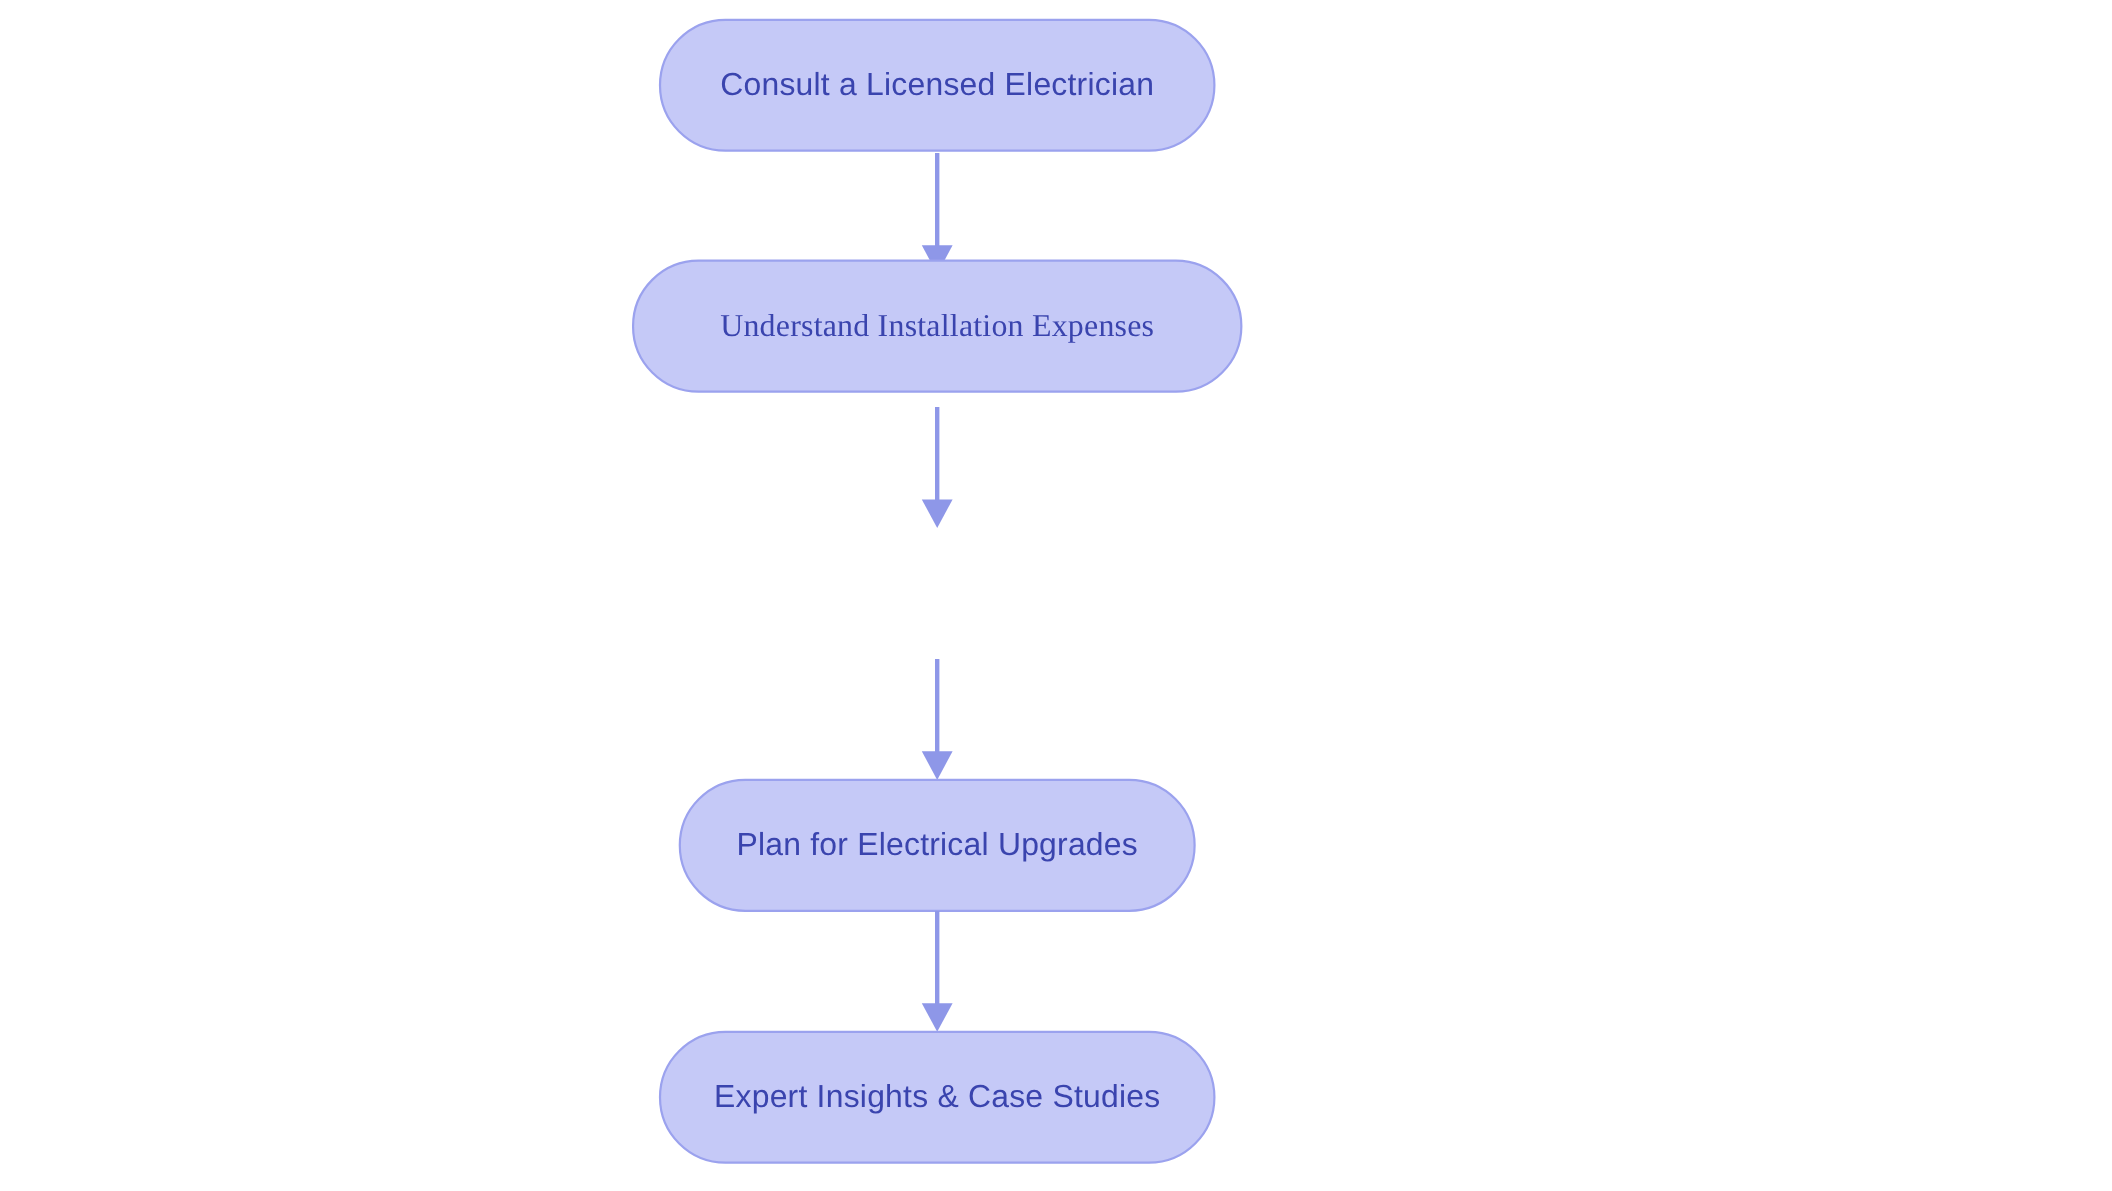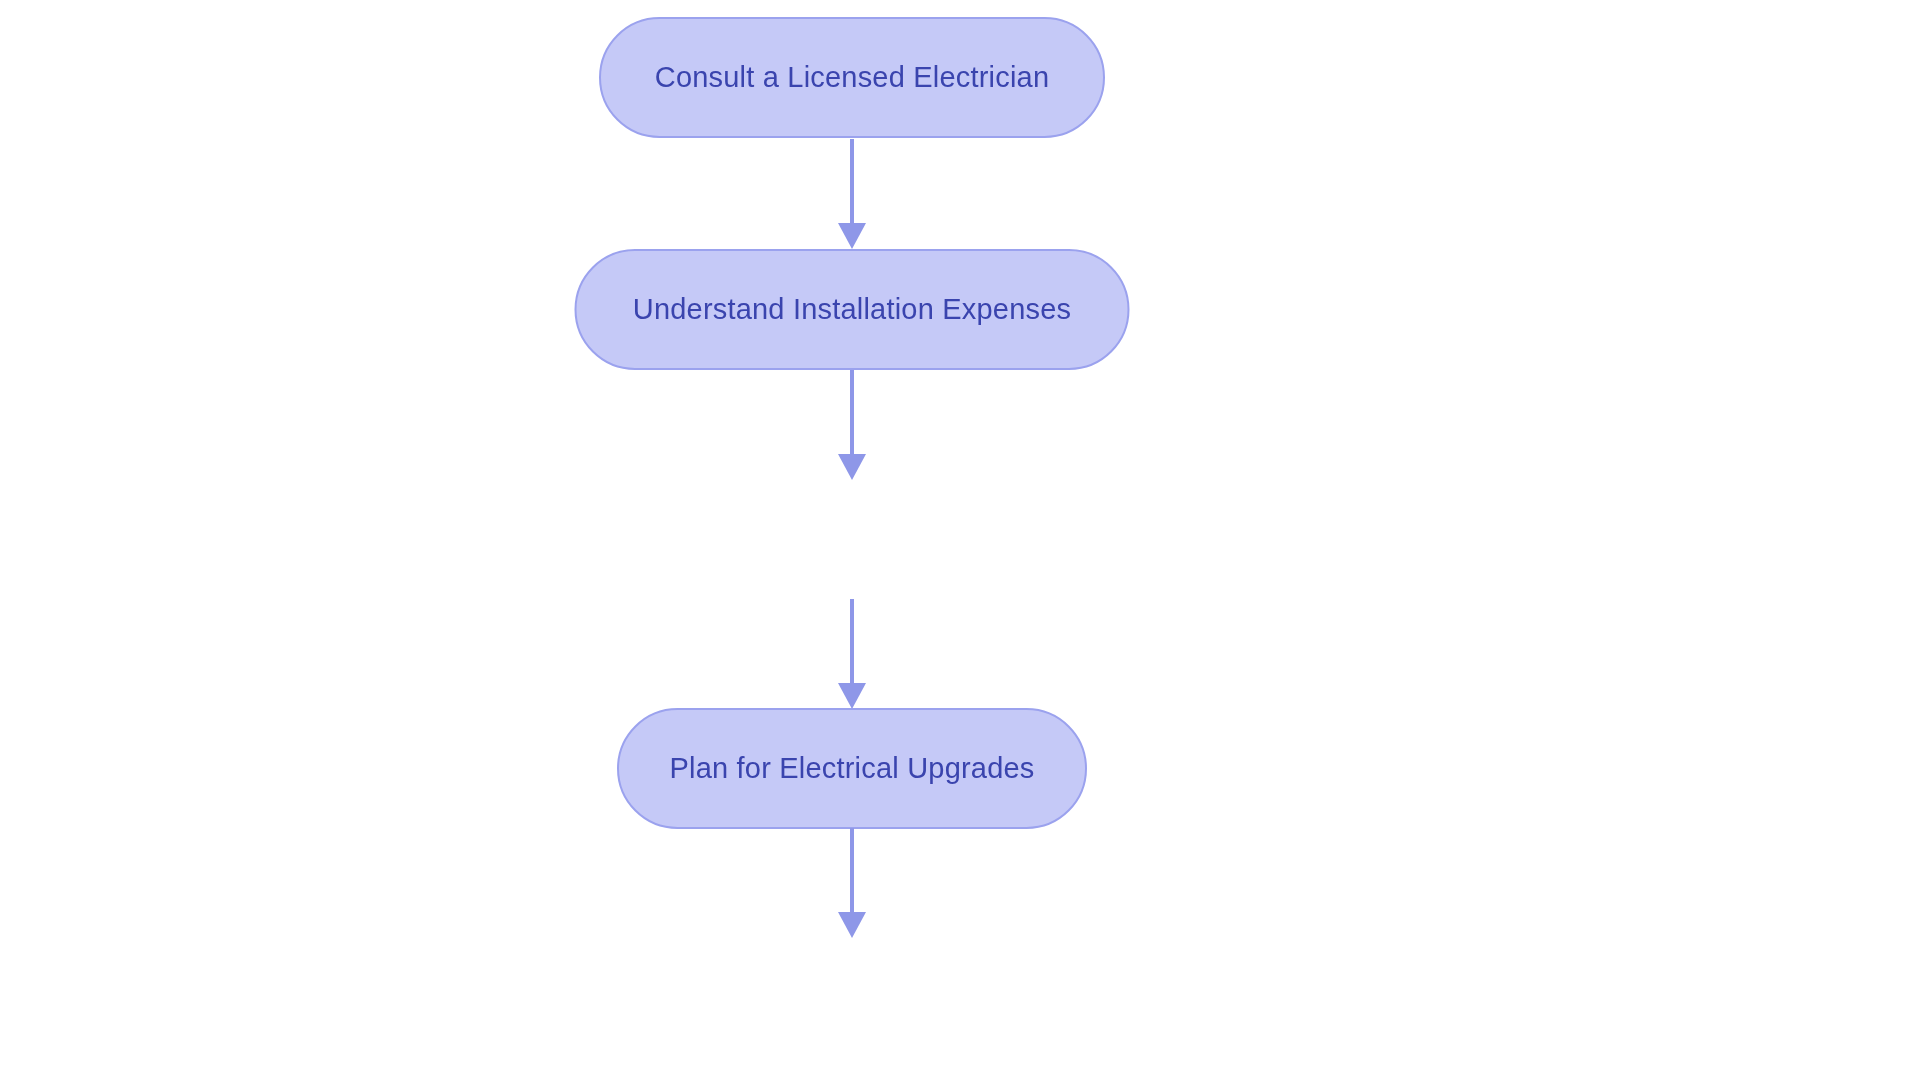--- a/index.html
+++ b/index.html
@@ -30,21 +30,21 @@
   }
   .node-label {
     font-size: 29px;
     font-weight: 400;
     letter-spacing: 0.2px;
     color: var(--text-color, #3a44ae);
     white-space: nowrap;
     text-align: center;
   }
   .n1 { top: 17px;  width: 506px; }
-  .n2 { top: 249px; width: 555px; }
+  .n2 { top: 236px; width: 555px; font-family: Liberation Serif, serif; }
   .n3 { top: 479px; width: 337px; }
   .n4 { top: 708px; width: 470px; }
   .n5 { top: 937px; width: 506px; }
 
   .arrow {
     position: absolute;
     left: 50%;
     transform: translateX(-50%);
     width: 30px;
     height: 110px;
@@ -88,14 +88,17 @@
 
   <div class="node n4">
     <span class="node-label">Plan for Electrical Upgrades</span>
   </div>
 
   <svg class="arrow a4" viewBox="0 0 30 110" aria-hidden="true">
     <line x1="15" y1="0" x2="15" y2="86"></line>
     <polygon points="1,84 29,84 15,110"></polygon>
   </svg>
 
+  <div class="node n5">
+    <span class="node-label">Expert Insights &amp; Case Studies</span>
+  </div>
 
 </div>
 
 </body></html>

